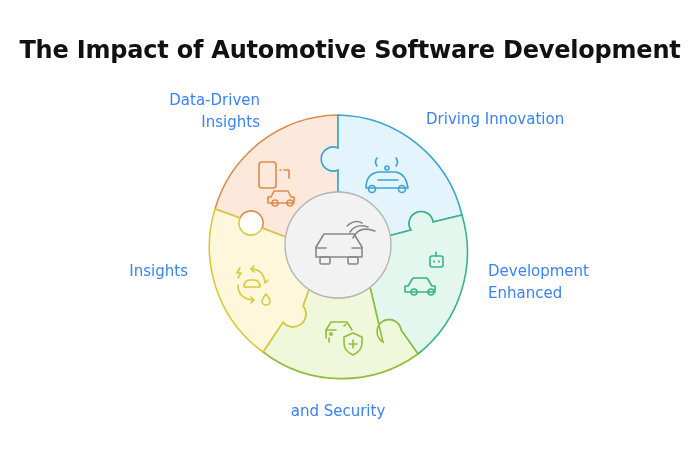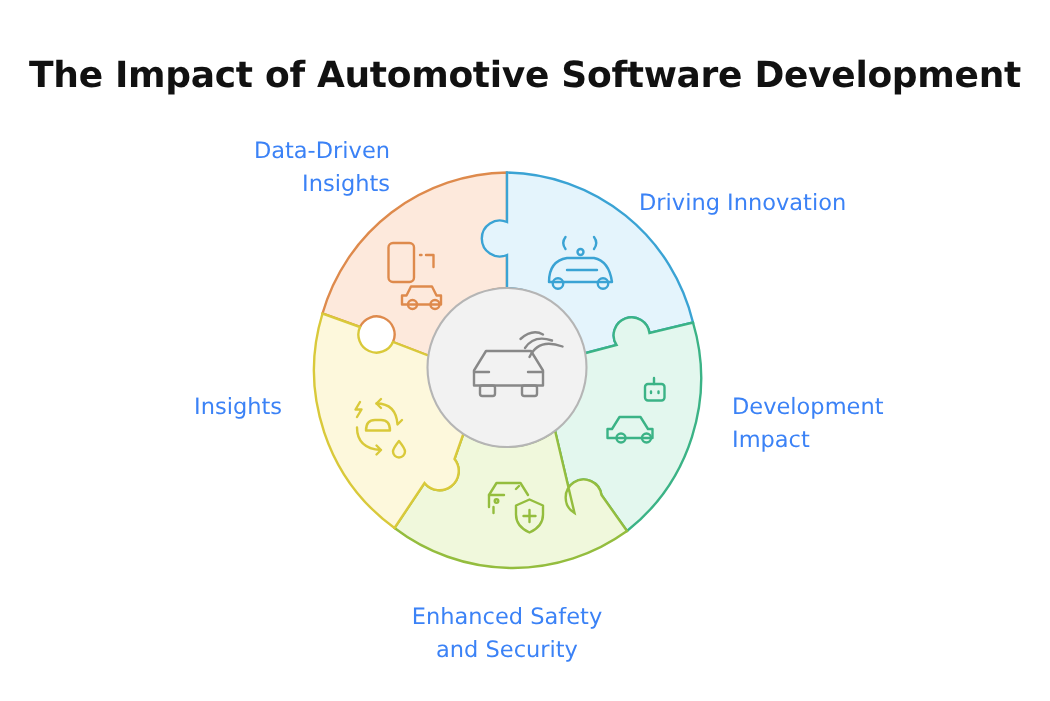--- a/index.html
+++ b/index.html
@@ -90,29 +90,28 @@
       <rect x="348" y="257" width="10" height="7" rx="1.5"></rect>
     </g>
   </g>
 </svg>
 
 <div class="label right-align" style="left:120px; top:89px; width:140px;">
   <div>Data-Driven</div>
   <div>Insights</div>
 </div>
 
-<div class="label" style="left:426px; top:124px; width:200px;">
+<div class="label" style="left:426px; top:108px; width:200px;">
   <div>Driving Innovation</div>
 </div>
 
 <div class="label right-align" style="left:60px; top:260px; width:128px;">
   <div>Insights</div>
 </div>
 
 <div class="label" style="left:488px; top:260px; width:160px;">
   <div>Development</div>
-  <div>Impact</div>
+  <div>Enhanced</div>
 </div>
 
 <div class="label center-align" style="left:238px; top:400px; width:200px;">
-  <div>Enhanced Safety</div>
   <div>and Security</div>
 </div>
 
 </body></html>

